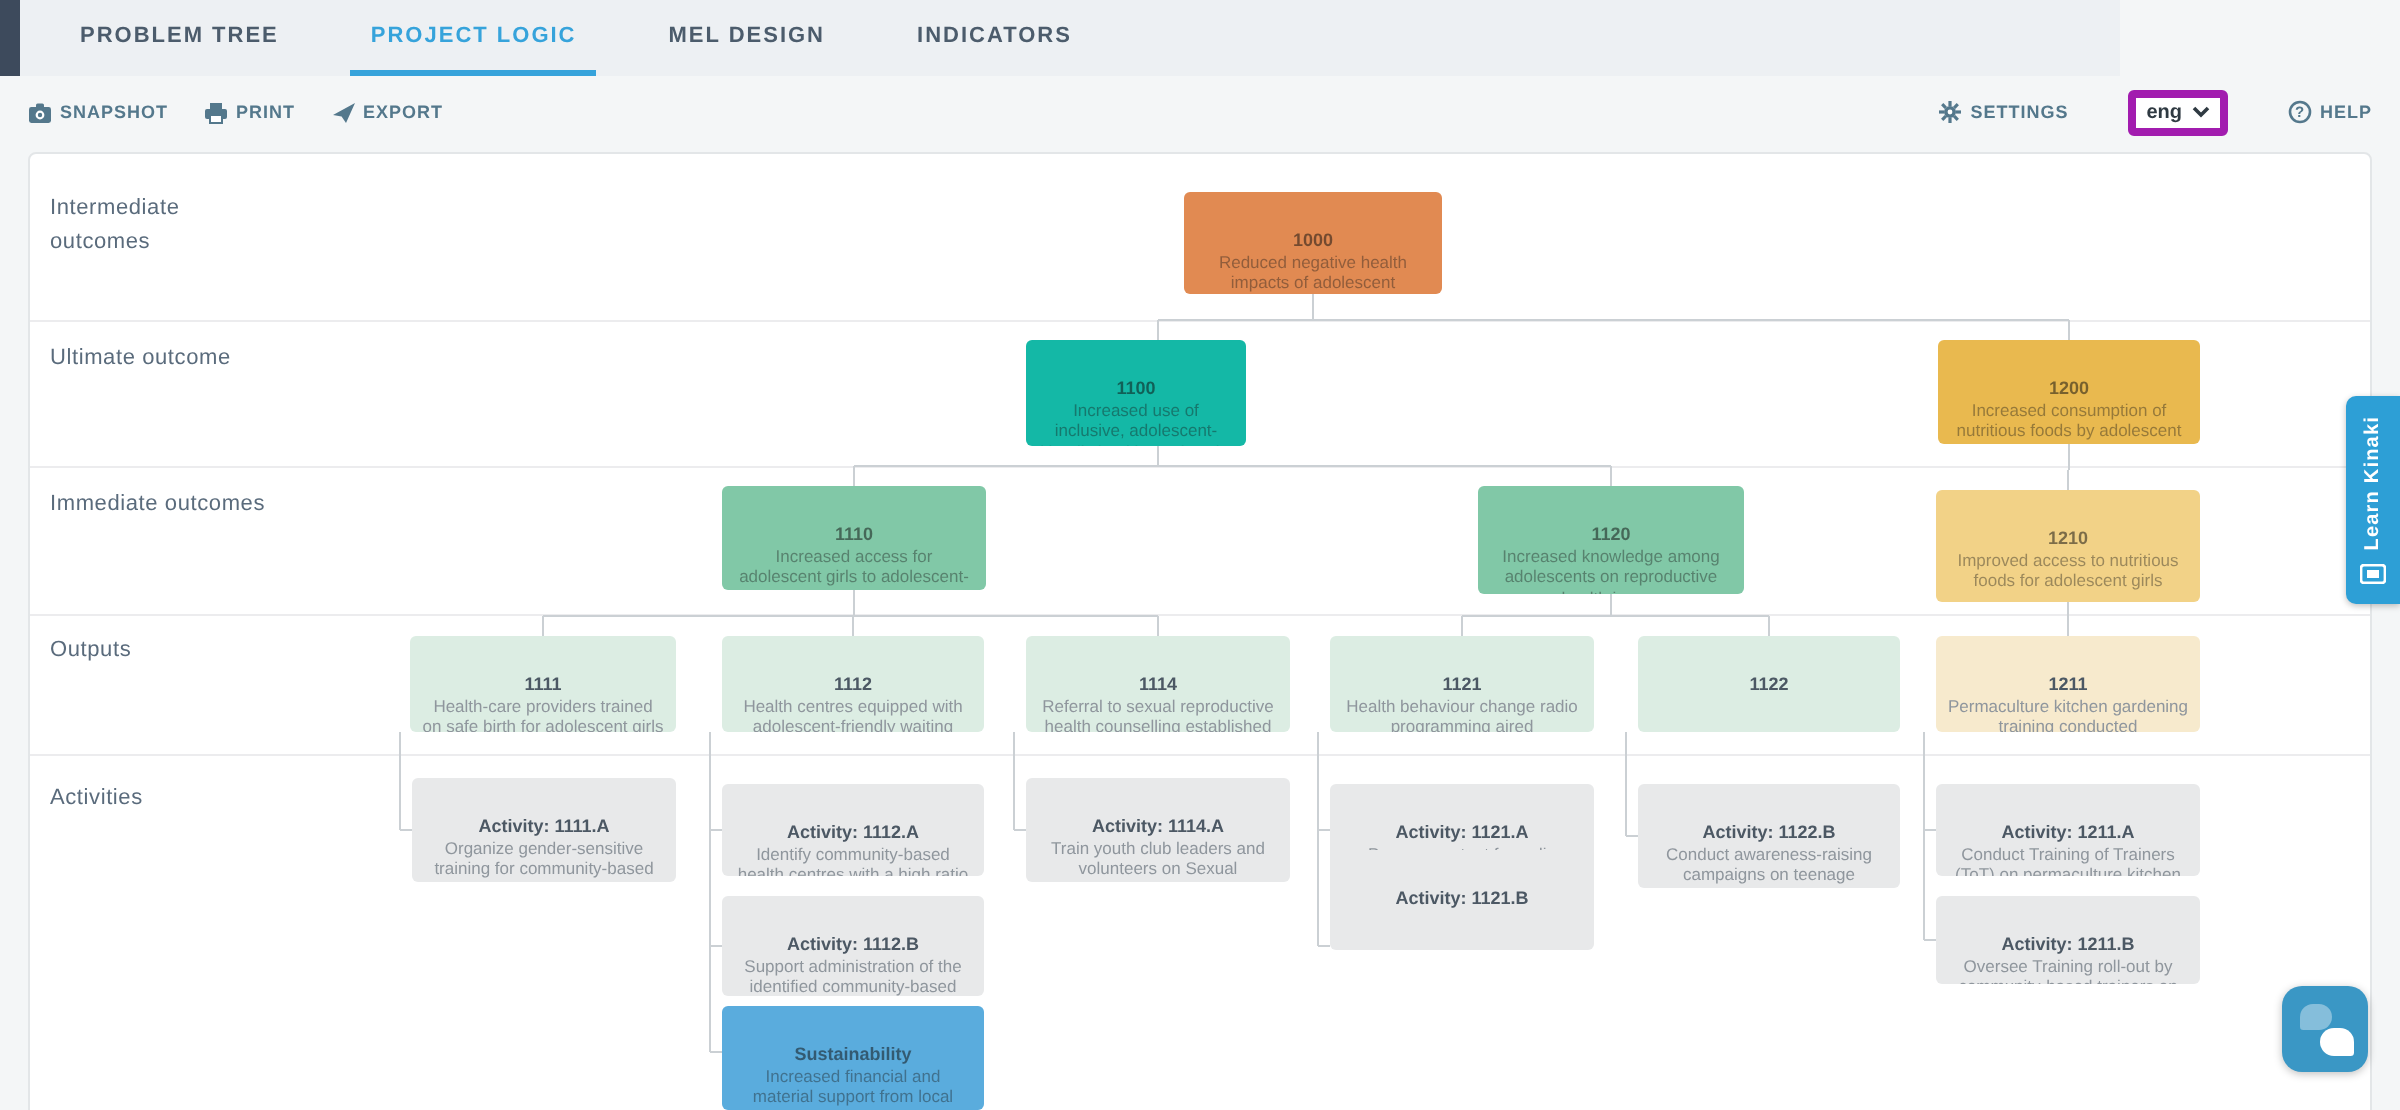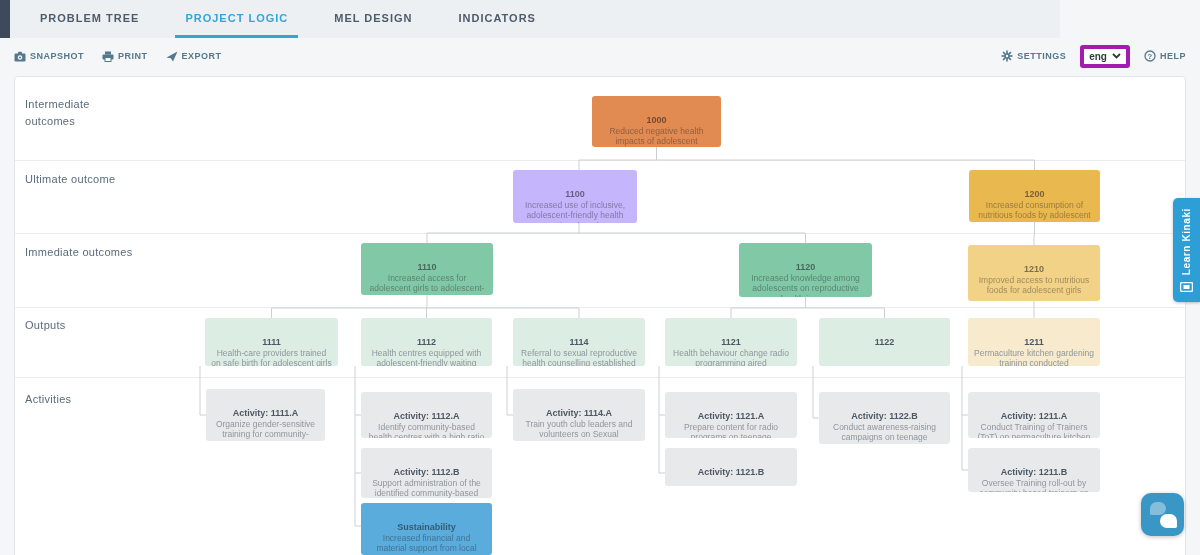--- a/index.html
+++ b/index.html
@@ -12,21 +12,21 @@
   .corner-edge { position:absolute; left:0; top:0; width:10px; height:38px; background:#3d4a5c; }
   .tab { display:flex; align-items:center; padding:0 10px; margin-right:26px;
     font-size:11px; font-weight:bold; letter-spacing:1px; color:#4c5c6c;
     border-bottom:3px solid transparent; cursor:pointer; white-space:nowrap; }
   .tab.active { color:#36a3db; border-bottom-color:#36a3db; }
 
   
   .toolbar { position:absolute; left:0; top:38px; width:1200px; height:36px;
     display:flex; align-items:center; padding:0 14px; }
   .tool-group-left { display:flex; align-items:center; gap:18px; }
-  .tool-group-right { margin-left:auto; display:flex; align-items:center; gap:14px; }
+  .tool-group-right { margin-left:auto; display:flex; align-items:center; gap:30px; }
   .tool-item { display:flex; align-items:center; gap:4px; font-size:9px; font-weight:bold;
     letter-spacing:.5px; color:#54788c; cursor:pointer; }
   .tool-item svg { display:block; }
   .lang-select { display:flex; align-items:center; gap:5px; border:4px solid #a21caf;
     border-radius:3px; padding:2px 5px; font-size:10px; font-weight:bold; color:#2f3a42;
     background:#fff; cursor:pointer; }
 
   
   .panel { position:absolute; left:14px; top:76px; width:1172px; height:486px;
     background:#ffffff; border:1px solid #e3e6e8; border-radius:4px; }
@@ -192,21 +192,21 @@
       <line x1="813" y1="366" x2="813" y2="418"></line>
       <line x1="813" y1="418" x2="819" y2="418"></line>
       <line x1="962" y1="366" x2="962" y2="470"></line>
       <line x1="962" y1="415" x2="968" y2="415"></line>
       <line x1="962" y1="470" x2="968" y2="470"></line>
     </svg>
 <div class="node v-strong" style="left: 592px; top: 96px; width: 129px; height: 51px; background: rgb(225, 138, 82);">
       <div class="nt">1000</div>
       <div class="nb">Reduced negative health impacts of adolescent pregnancies</div>
     </div>
-    <div class="node v-strong" style="left: 513px; top: 170px; width: 124px; height: 53px; background: #c4b5fd;">
+    <div class="node v-strong" style="left: 513px; top: 170px; width: 110px; height: 53px; background: #14b8a6;">
       <div class="nt">1100</div>
       <div class="nb">Increased use of inclusive, adolescent-friendly health services by ad...</div>
     </div>
     <div class="node v-strong" style="left: 969px; top: 170px; width: 131px; height: 52px; background: rgb(233, 185, 79);">
       <div class="nt">1200</div>
       <div class="nb">Increased consumption of nutritious foods by adolescent girls</div>
     </div>
     <div class="node v-strong" style="left: 361px; top: 243px; width: 132px; height: 52px; background: rgb(129, 200, 167);">
       <div class="nt">1110</div>
       <div class="nb">Increased access for adolescent girls to adolescent-friendly health s...</div>
@@ -235,21 +235,21 @@
       <div class="nt">1121</div>
       <div class="nb">Health behaviour change radio programming aired</div>
     </div>
     <div class="node v-light" style="left: 819px; top: 318px; width: 131px; height: 48px; background: rgb(220, 237, 227);">
       <div class="nt">1122</div>
     </div>
     <div class="node v-light" style="left: 968px; top: 318px; width: 132px; height: 48px; background: rgb(247, 234, 205);">
       <div class="nt">1211</div>
       <div class="nb">Permaculture kitchen gardening training conducted</div>
     </div>
-    <div class="node v-light" style="left: 206px; top: 389px; width: 119px; height: 52px; background: rgb(232, 233, 234);">
+    <div class="node v-light" style="left: 206px; top: 389px; width: 132px; height: 52px; background: rgb(232, 233, 234);">
       <div class="nt">Activity: 1111.A</div>
       <div class="nb">Organize gender-sensitive training for community-based health care pr...</div>
     </div>
     <div class="node v-light" style="left: 361px; top: 392px; width: 131px; height: 46px; background: rgb(232, 233, 234);">
       <div class="nt">Activity: 1112.A</div>
       <div class="nb">Identify community-based health centres with a high ratio of services...</div>
     </div>
     <div class="node v-light" style="left: 361px; top: 448px; width: 131px; height: 50px; background: rgb(232, 233, 234);">
       <div class="nt">Activity: 1112.B</div>
       <div class="nb">Support administration of the identified community-based health centr...</div>
@@ -259,21 +259,21 @@
       <div class="nb">Increased financial and material support from local government</div>
     </div>
     <div class="node v-light" style="left: 513px; top: 389px; width: 132px; height: 52px; background: rgb(232, 233, 234);">
       <div class="nt">Activity: 1114.A</div>
       <div class="nb">Train youth club leaders and volunteers on Sexual reproductive health...</div>
     </div>
     <div class="node v-light" style="left: 665px; top: 392px; width: 132px; height: 46px; background: rgb(232, 233, 234);">
       <div class="nt">Activity: 1121.A</div>
       <div class="nb">Prepare content for radio programs on teenage pregnancies and sexual ...</div>
     </div>
-    <div class="node v-light" style="left: 665px; top: 448px; width: 132px; height: 38px; background: rgb(232, 233, 234);">
+    <div class="node v-light" style="left: 665px; top: 425px; width: 132px; height: 50px; background: rgb(232, 233, 234);">
       <div class="nt">Activity: 1121.B</div>
     </div>
     <div class="node v-light" style="left: 819px; top: 392px; width: 131px; height: 52px; background: rgb(232, 233, 234);">
       <div class="nt">Activity: 1122.B</div>
       <div class="nb">Conduct awareness-raising campaigns on teenage pregnancies and sexual...</div>
     </div>
     <div class="node v-light" style="left: 968px; top: 392px; width: 132px; height: 46px; background: rgb(232, 233, 234);">
       <div class="nt">Activity: 1211.A</div>
       <div class="nb">Conduct Training of Trainers (ToT) on permaculture kitchen gardening</div>
     </div>

